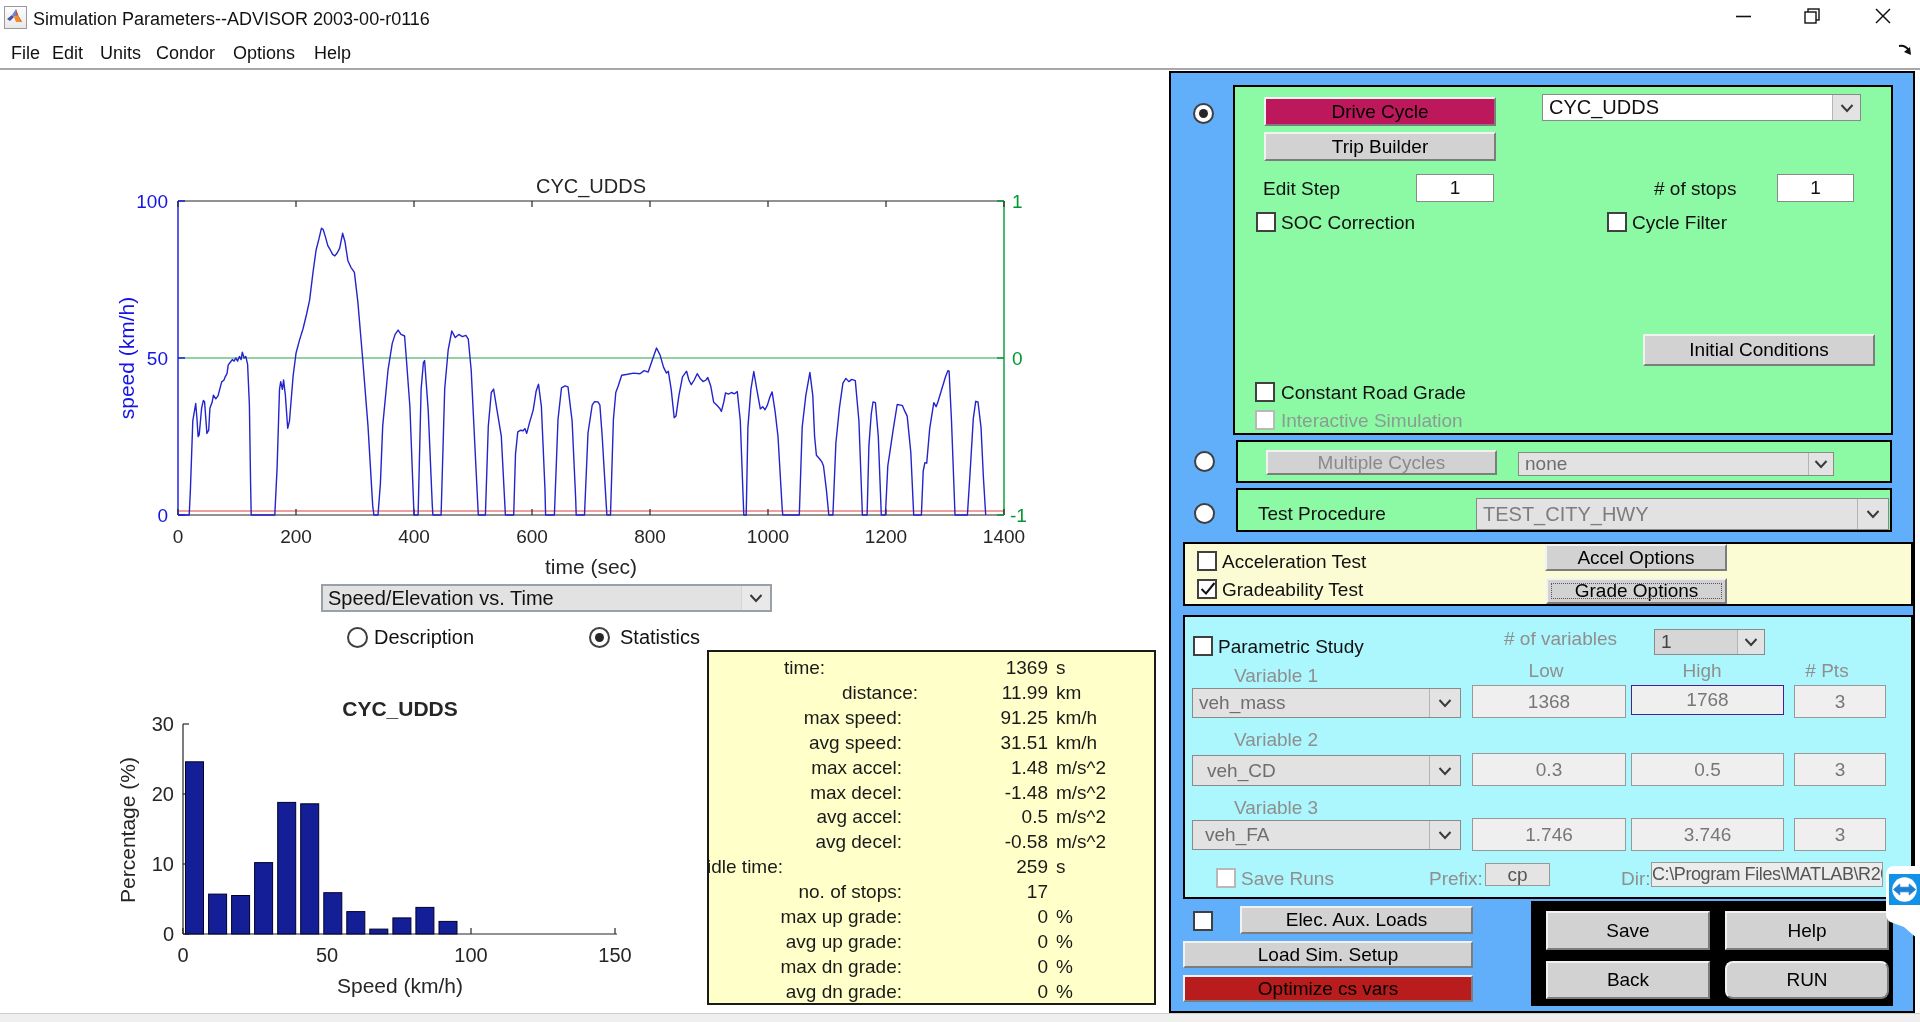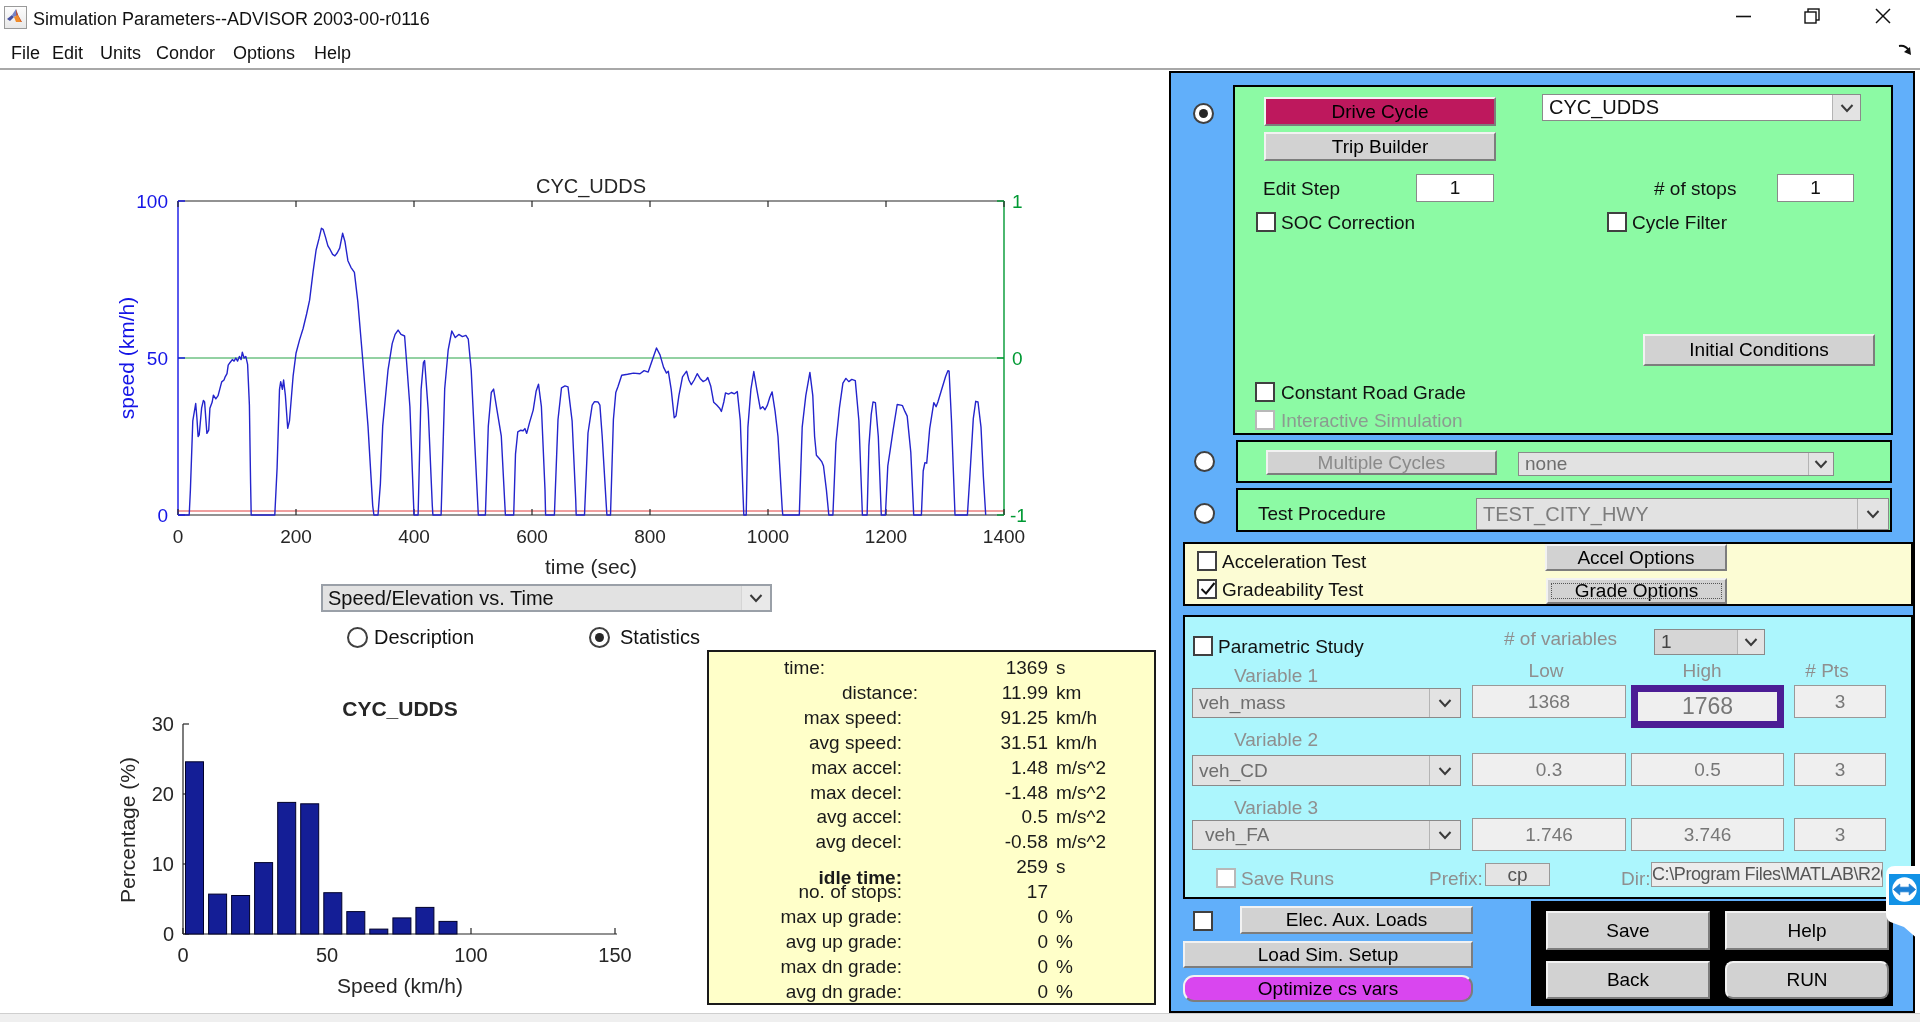--- a/index.html
+++ b/index.html
@@ -146,21 +146,21 @@
 <div style="position:absolute;left:1056px;top:756.6px;font-size:19px;color:#1a1a1a;font-weight:normal;white-space:nowrap;">m/s^2</div>
 <div style="position:absolute;left:707px;top:781.5px;width:195px;font-size:19px;color:#1a1a1a;font-weight:normal;white-space:nowrap;text-align:right;">max decel:</div>
 <div style="position:absolute;left:930px;top:781.5px;width:118px;font-size:19px;color:#1a1a1a;font-weight:normal;white-space:nowrap;text-align:right;">-1.48</div>
 <div style="position:absolute;left:1056px;top:781.5px;font-size:19px;color:#1a1a1a;font-weight:normal;white-space:nowrap;">m/s^2</div>
 <div style="position:absolute;left:707px;top:806.4px;width:195px;font-size:19px;color:#1a1a1a;font-weight:normal;white-space:nowrap;text-align:right;">avg accel:</div>
 <div style="position:absolute;left:930px;top:806.4px;width:118px;font-size:19px;color:#1a1a1a;font-weight:normal;white-space:nowrap;text-align:right;">0.5</div>
 <div style="position:absolute;left:1056px;top:806.4px;font-size:19px;color:#1a1a1a;font-weight:normal;white-space:nowrap;">m/s^2</div>
 <div style="position:absolute;left:707px;top:831.3px;width:195px;font-size:19px;color:#1a1a1a;font-weight:normal;white-space:nowrap;text-align:right;">avg decel:</div>
 <div style="position:absolute;left:930px;top:831.3px;width:118px;font-size:19px;color:#1a1a1a;font-weight:normal;white-space:nowrap;text-align:right;">-0.58</div>
 <div style="position:absolute;left:1056px;top:831.3px;font-size:19px;color:#1a1a1a;font-weight:normal;white-space:nowrap;">m/s^2</div>
-<div style="position:absolute;left:707px;top:856.2px;width:195px;font-size:19px;color:#1a1a1a;font-weight:bold;white-space:nowrap;text-align:right;margin-top:11px;">idle time:</div>
+<div style="position:absolute;left:707px;top:856.2px;width:195px;font-size:19px;color:#1a1a1a;font-weight:normal;white-space:nowrap;text-align:left;">idle time:</div>
 <div style="position:absolute;left:930px;top:856.2px;width:118px;font-size:19px;color:#1a1a1a;font-weight:normal;white-space:nowrap;text-align:right;">259</div>
 <div style="position:absolute;left:1056px;top:856.2px;font-size:19px;color:#1a1a1a;font-weight:normal;white-space:nowrap;">s</div>
 <div style="position:absolute;left:707px;top:881.1px;width:195px;font-size:19px;color:#1a1a1a;font-weight:normal;white-space:nowrap;text-align:right;">no. of stops:</div>
 <div style="position:absolute;left:930px;top:881.1px;width:118px;font-size:19px;color:#1a1a1a;font-weight:normal;white-space:nowrap;text-align:right;">17</div>
 <div style="position:absolute;left:707px;top:906.0px;width:195px;font-size:19px;color:#1a1a1a;font-weight:normal;white-space:nowrap;text-align:right;">max up grade:</div>
 <div style="position:absolute;left:930px;top:906.0px;width:118px;font-size:19px;color:#1a1a1a;font-weight:normal;white-space:nowrap;text-align:right;">0</div>
 <div style="position:absolute;left:1056px;top:906.0px;font-size:19px;color:#1a1a1a;font-weight:normal;white-space:nowrap;">%</div>
 <div style="position:absolute;left:707px;top:930.9px;width:195px;font-size:19px;color:#1a1a1a;font-weight:normal;white-space:nowrap;text-align:right;">avg up grade:</div>
 <div style="position:absolute;left:930px;top:930.9px;width:118px;font-size:19px;color:#1a1a1a;font-weight:normal;white-space:nowrap;text-align:right;">0</div>
 <div style="position:absolute;left:1056px;top:930.9px;font-size:19px;color:#1a1a1a;font-weight:normal;white-space:nowrap;">%</div>
@@ -249,25 +249,25 @@
 <div style="position:absolute;left:1781px;top:660px;width:92px;font-size:19px;color:#8f8f8f;font-weight:normal;white-space:nowrap;text-align:center;"># Pts</div>
 <div style="position:absolute;left:1192px;top:688px;width:269px;height:30px;background:#e2e2e2;border:1px solid #8a8a8a;box-sizing:border-box;display:flex;align-items:center;font-size:19px;color:#6e6e6e;">
     <span style="padding-left:6px;white-space:nowrap;overflow:hidden;">veh_mass</span>
     <div style="position:absolute;right:0px;top:0px;width:30px;height:28px;background:#e3e3e3;border-left:1px solid #b4b4b4;display:flex;align-items:center;justify-content:center;">
       <svg width="16" height="10" viewBox="0 0 16 10">
         <path d="M2.5 2 L8 8 L13.5 2" fill="none" stroke="#3a3a3a" stroke-width="2"></path>
       </svg>
     </div>
   </div>
 <div style="position:absolute;left:1472px;top:685px;width:154px;height:33px;background:#efefef;border:1px solid #999;box-sizing:border-box;display:flex;align-items:center;justify-content:center;font-size:19px;color:#777;white-space:nowrap;overflow:hidden;">1368</div>
-<div style="position:absolute;left:1631px;top:685px;width:153px;height:43px;background:#efefef;border:7px solid #4c1d95;box-sizing:border-box;display:flex;align-items:center;justify-content:center;font-size:23px;color:#777;white-space:nowrap;overflow:hidden;">1768</div>
+<div style="position:absolute;left:1631px;top:685px;width:153px;height:30px;background:#efefef;border:1px solid #4c1d95;box-sizing:border-box;display:flex;align-items:center;justify-content:center;font-size:19px;color:#777;white-space:nowrap;overflow:hidden;">1768</div>
 <div style="position:absolute;left:1794px;top:685px;width:92px;height:33px;background:#efefef;border:1px solid #999;box-sizing:border-box;display:flex;align-items:center;justify-content:center;font-size:19px;color:#777;white-space:nowrap;overflow:hidden;">3</div>
 <div style="position:absolute;left:1234px;top:729px;font-size:19px;color:#8f8f8f;font-weight:normal;white-space:nowrap;">Variable 2</div>
 <div style="position:absolute;left:1192px;top:755px;width:269px;height:31px;background:#e2e2e2;border:1px solid #8a8a8a;box-sizing:border-box;display:flex;align-items:center;font-size:19px;color:#6e6e6e;">
-    <span style="padding-left:6px;white-space:nowrap;overflow:hidden;">veh_CD</span>
+    <span style="padding-left:14px;white-space:nowrap;overflow:hidden;">veh_CD</span>
     <div style="position:absolute;right:0px;top:0px;width:30px;height:29px;background:#e3e3e3;border-left:1px solid #b4b4b4;display:flex;align-items:center;justify-content:center;">
       <svg width="16" height="10" viewBox="0 0 16 10">
         <path d="M2.5 2 L8 8 L13.5 2" fill="none" stroke="#3a3a3a" stroke-width="2"></path>
       </svg>
     </div>
   </div>
 <div style="position:absolute;left:1472px;top:753px;width:154px;height:33px;background:#efefef;border:1px solid #999;box-sizing:border-box;display:flex;align-items:center;justify-content:center;font-size:19px;color:#777;white-space:nowrap;overflow:hidden;">0.3</div>
 <div style="position:absolute;left:1631px;top:753px;width:153px;height:33px;background:#efefef;border:1px solid #999;box-sizing:border-box;display:flex;align-items:center;justify-content:center;font-size:19px;color:#777;white-space:nowrap;overflow:hidden;">0.5</div>
 <div style="position:absolute;left:1794px;top:753px;width:92px;height:33px;background:#efefef;border:1px solid #999;box-sizing:border-box;display:flex;align-items:center;justify-content:center;font-size:19px;color:#777;white-space:nowrap;overflow:hidden;">3</div>
 <div style="position:absolute;left:1234px;top:797px;font-size:19px;color:#8f8f8f;font-weight:normal;white-space:nowrap;">Variable 3</div>
@@ -286,21 +286,21 @@
 <div style="position:absolute;left:1241px;top:868px;font-size:19px;color:#8f8f8f;font-weight:normal;white-space:nowrap;">Save Runs</div>
 <div style="position:absolute;left:1429px;top:868px;font-size:19px;color:#8f8f8f;font-weight:normal;white-space:nowrap;">Prefix:</div>
 <div style="position:absolute;left:1485px;top:863px;width:65px;height:23px;background:#e4e4e4;border:1px solid #999;box-sizing:border-box;display:flex;align-items:center;justify-content:center;font-size:19px;color:#555;white-space:nowrap;overflow:hidden;">cp</div>
 <div style="position:absolute;left:1621px;top:868px;font-size:19px;color:#8f8f8f;font-weight:normal;white-space:nowrap;">Dir:</div>
 <div style="position:absolute;left:1651px;top:862px;width:232px;height:25px;background:#ececec;border:1px solid #999;box-sizing:border-box;display:flex;align-items:center;justify-content:flex-start;font-size:18px;color:#555;white-space:nowrap;overflow:hidden;">
     <span style="letter-spacing:-0.4px">C:\Program Files\MATLAB\R20</span>
   </div>
 <div style="position:absolute;left:1193px;top:911px;width:20px;height:20px;background:#fff;border:2px solid #404040;box-sizing:border-box;"></div>
 <div style="position:absolute;left:1240px;top:906px;width:233px;height:28px;background:#d2d2d2;border-top:2px solid #f2f2f2;border-left:2px solid #f2f2f2;border-right:2px solid #7d7d7d;border-bottom:2px solid #7d7d7d;box-sizing:border-box;display:flex;align-items:center;justify-content:center;font-size:19px;color:#000;">Elec. Aux. Loads</div>
 <div style="position:absolute;left:1183px;top:941px;width:290px;height:27px;background:#d2d2d2;border-top:2px solid #f2f2f2;border-left:2px solid #f2f2f2;border-right:2px solid #7d7d7d;border-bottom:2px solid #7d7d7d;box-sizing:border-box;display:flex;align-items:center;justify-content:center;font-size:19px;color:#000;">Load Sim. Setup</div>
-<div style="position:absolute;left:1183px;top:975px;width:290px;height:27px;background:#d946ef;border-top:2px solid #f2f2f2;border-left:2px solid #f2f2f2;border-right:2px solid #7d7d7d;border-bottom:2px solid #7d7d7d;box-sizing:border-box;display:flex;align-items:center;justify-content:center;font-size:19px;color:#000;border-radius:11px;">Optimize cs vars</div>
+<div style="position:absolute;left:1183px;top:975px;width:290px;height:27px;background:#b91c1c;border-top:2px solid #f2f2f2;border-left:2px solid #f2f2f2;border-right:2px solid #7d7d7d;border-bottom:2px solid #7d7d7d;box-sizing:border-box;display:flex;align-items:center;justify-content:center;font-size:19px;color:#000;">Optimize cs vars</div>
 <div style="position:absolute;left:1531px;top:901px;width:362px;height:105px;background:#000;"></div>
 <div style="position:absolute;left:1546px;top:911px;width:164px;height:39px;background:#d2d2d2;border-top:2px solid #f2f2f2;border-left:2px solid #f2f2f2;border-right:2px solid #7d7d7d;border-bottom:2px solid #7d7d7d;box-sizing:border-box;display:flex;align-items:center;justify-content:center;font-size:19px;color:#000;">Save</div>
 <div style="position:absolute;left:1725px;top:911px;width:164px;height:39px;background:#d2d2d2;border-top:2px solid #f2f2f2;border-left:2px solid #f2f2f2;border-right:2px solid #7d7d7d;border-bottom:2px solid #7d7d7d;box-sizing:border-box;display:flex;align-items:center;justify-content:center;font-size:19px;color:#000;">Help</div>
 <div style="position:absolute;left:1546px;top:961px;width:164px;height:38px;background:#d2d2d2;border-top:2px solid #f2f2f2;border-left:2px solid #f2f2f2;border-right:2px solid #7d7d7d;border-bottom:2px solid #7d7d7d;box-sizing:border-box;display:flex;align-items:center;justify-content:center;font-size:19px;color:#000;">Back</div>
 <div style="position:absolute;left:1725px;top:961px;width:164px;height:38px;background:#d2d2d2;border-top:2px solid #f2f2f2;border-left:2px solid #f2f2f2;border-right:2px solid #7d7d7d;border-bottom:2px solid #7d7d7d;box-sizing:border-box;display:flex;align-items:center;justify-content:center;font-size:19px;color:#000;border-radius:8px;">RUN</div>
 <svg width="37" height="86" viewBox="0 0 37 86" style="position:absolute;left:1883px;top:864px;">
 <path d="M12 2 Q3 2 3 11 L3 50 Q3 57 10 59 L21 63 L37 77 L37 2 Z" fill="#fff"></path>
 <rect x="6" y="10" width="31" height="31" fill="#1292e6"></rect>
 <circle cx="21.5" cy="25.5" r="12.2" fill="#fff"></circle>
 <path d="M10.5 25.5 L16.8 20 L16.8 23.2 L26.2 23.2 L26.2 20 L32.5 25.5 L26.2 31 L26.2 27.8 L16.8 27.8 L16.8 31 Z" fill="#1b7fd4" stroke="#1b7fd4" stroke-width="0.8"></path>

